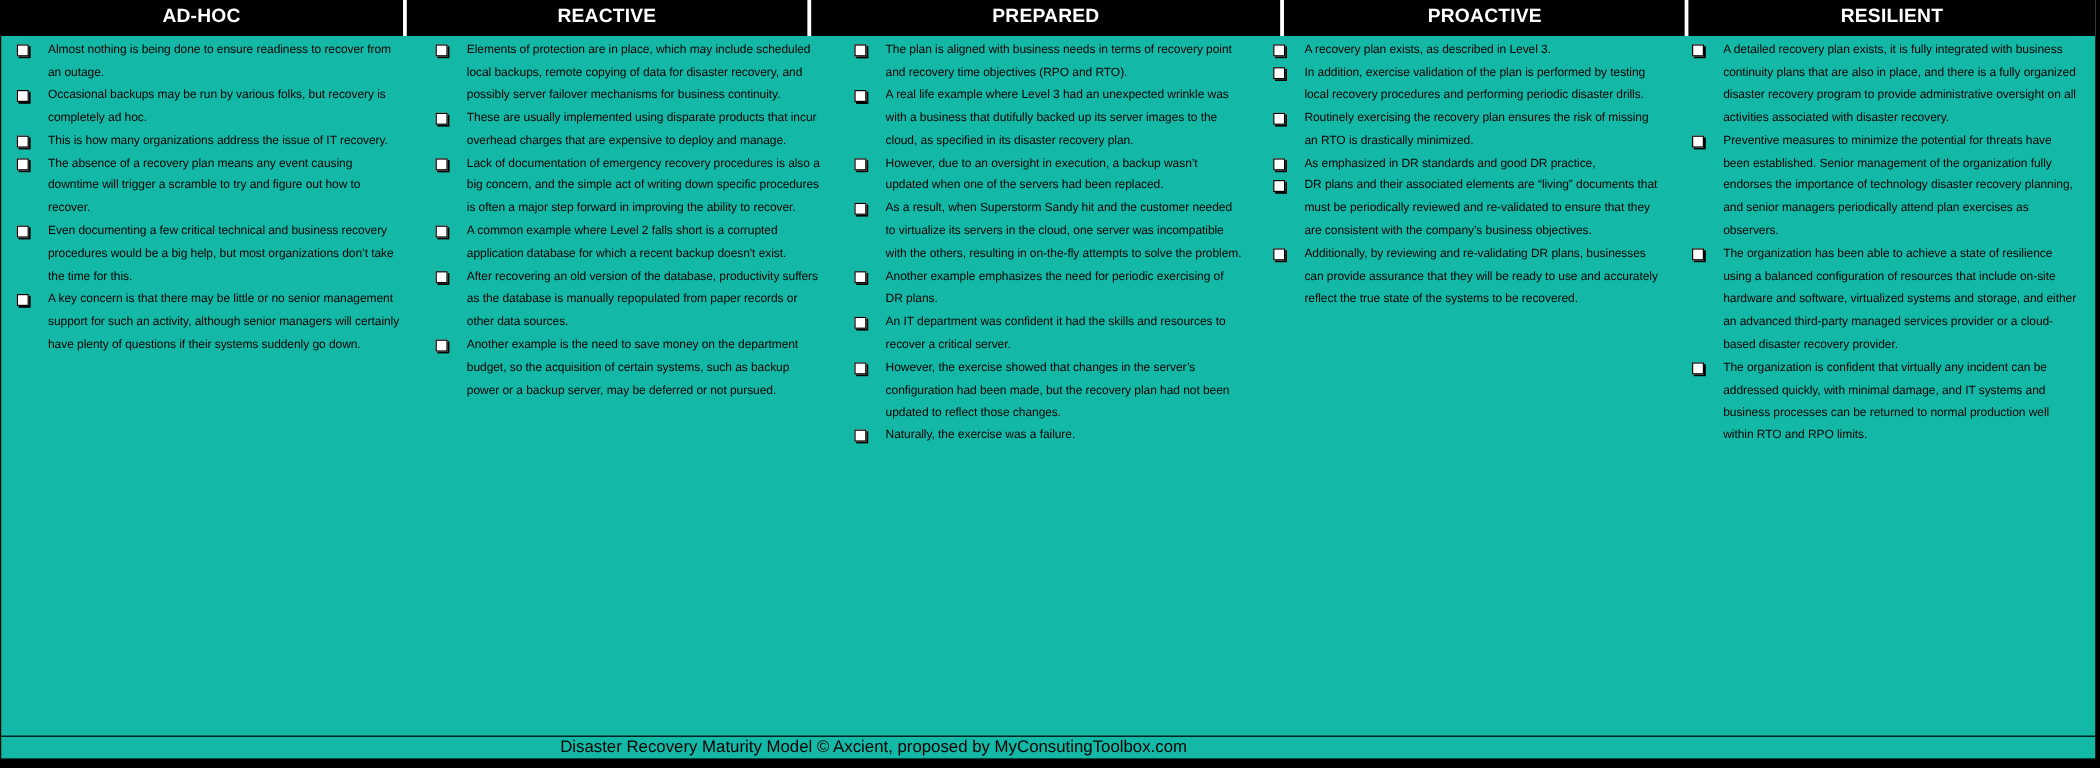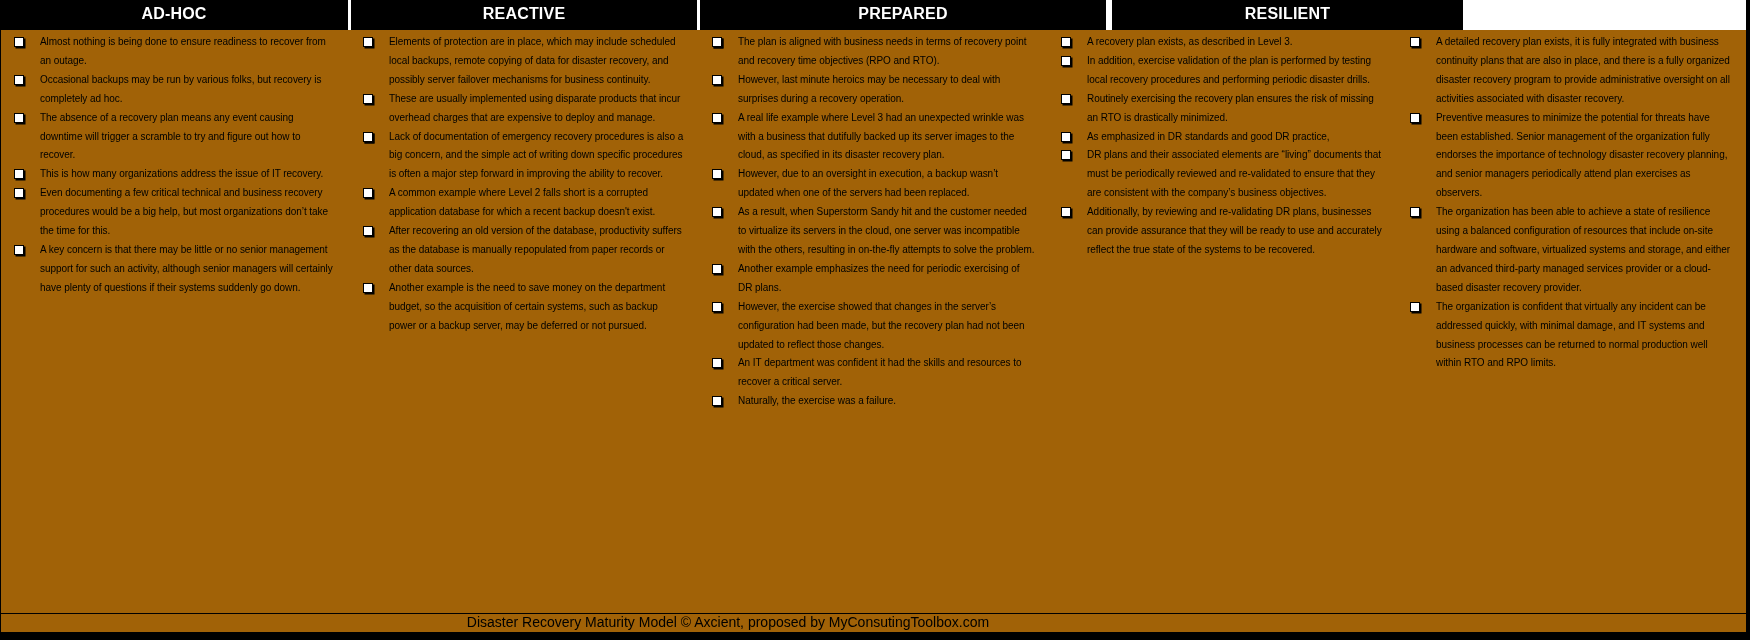--- a/index.html
+++ b/index.html
@@ -2,21 +2,21 @@
 <html><head>
   <meta charset="utf-8">
   <style>
     html, body { margin: 0; padding: 0; background: #ffffff; }
     body {
       width: 1750px; height: 640px; overflow: hidden; position: relative;
       font-family: "Liberation Sans", sans-serif; color: #000;
     }
     .frame {
       position: absolute; left: 0; top: 0; width: 1750px; height: 640px;
-      box-sizing: border-box; background: #a16207;
+      box-sizing: border-box; background: #14b8a6;
     }
     .left-edge { position: absolute; left: 0; top: 0; width: 1px; height: 632px; background: #000; }
     .right-edge { position: absolute; right: 0; top: 0; width: 4px; height: 640px; background: #000; }
     .bottom-band { position: absolute; left: 0; bottom: 0; width: 1750px; height: 8px; background: #000; }
     .header-row {
       position: absolute; left: 0; top: 0; width: 1746px; height: 30px;
       display: flex; background: #fff;
     }
     .header-cell {
       height: 30px; background: #000; color: #fff;
@@ -53,57 +53,58 @@
   <div class="left-edge"></div>
   <div class="right-edge"></div>
 
   <div class="header-row">
     <div class="header-cell" style="width:348px">AD-HOC</div>
     <div class="header-gap"></div>
     <div class="header-cell" style="width:346px">REACTIVE</div>
     <div class="header-gap"></div>
     <div class="header-cell" style="width:406px">PREPARED</div>
     <div class="header-gap"></div>
+    <div class="header-cell" style="width:346px">PROACTIVE</div>
     <div class="header-gap"></div>
     <div class="header-cell" style="width:351px">RESILIENT</div>
   </div>
 
   <div class="columns">
     <div class="col" style="width:349px">
         <ul>
           <li><span class="bullet"></span><span>Almost nothing is being done to ensure readiness to recover from an outage.</span></li>
           <li><span class="bullet"></span><span>Occasional backups may be run by various folks, but recovery is completely ad hoc.</span></li>
+          <li><span class="bullet"></span><span>This is how many organizations address the issue of IT recovery.</span></li>
           <li><span class="bullet"></span><span>The absence of a recovery plan means any event causing downtime will trigger a scramble to try and figure out how to recover.</span></li>
-          <li><span class="bullet"></span><span>This is how many organizations address the issue of IT recovery.</span></li>
           <li><span class="bullet"></span><span>Even documenting a few critical technical and business recovery procedures would be a big help, but most organizations don’t take the time for this.</span></li>
           <li><span class="bullet"></span><span>A key concern is that there may be little or no senior management support for such an activity, although senior managers will certainly have plenty of questions if their systems suddenly go down.</span></li>
         </ul>
       </div>
     <div class="col" style="width:349px">
         <ul>
           <li><span class="bullet"></span><span>Elements of protection are in place, which may include scheduled local backups, remote copying of data for disaster recovery, and possibly server failover mechanisms for business continuity.</span></li>
           <li><span class="bullet"></span><span>These are usually implemented using disparate products that incur overhead charges that are expensive to deploy and manage.</span></li>
           <li><span class="bullet"></span></li>
           <li><span class="bullet"></span><span>Lack of documentation of emergency recovery procedures is also a big concern, and the simple act of writing down specific procedures is often a major step forward in improving the ability to recover.</span></li>
           <li><span class="bullet"></span><span>A common example where Level 2 falls short is a corrupted application database for which a recent backup doesn't exist.</span></li>
           <li><span class="bullet"></span><span>After recovering an old version of the database, productivity suffers as the database is manually repopulated from paper records or other data sources.</span></li>
           <li><span class="bullet"></span><span>Another example is the need to save money on the department budget, so the acquisition of certain systems, such as backup power or a backup server, may be deferred or not pursued.</span></li>
         </ul>
       </div>
     <div class="col" style="width:349px">
         <ul>
           <li><span class="bullet"></span></li>
           <li><span class="bullet"></span><span>The plan is aligned with business needs in terms of recovery point and recovery time objectives (RPO and RTO).</span></li>
-          <li><span class="bullet"></span><span>However, last minute heroics may be necessary to deal with surprises during a recovery operation.</span></li>
+          <li><span class="bullet"></span></li>
           <li><span class="bullet"></span><span>A real life example where Level 3 had an unexpected wrinkle was with a business that dutifully backed up its server images to the cloud, as specified in its disaster recovery plan.</span></li>
           <li><span class="bullet"></span><span>However, due to an oversight in execution, a backup wasn’t updated when one of the servers had been replaced.</span></li>
           <li><span class="bullet"></span><span>As a result, when Superstorm Sandy hit and the customer needed to virtualize its servers in the cloud, one server was incompatible with the others, resulting in on-the-fly attempts to solve the problem.</span></li>
           <li><span class="bullet"></span><span>Another example emphasizes the need for periodic exercising of DR plans.</span></li>
+          <li><span class="bullet"></span><span>An IT department was confident it had the skills and resources to recover a critical server.</span></li>
           <li><span class="bullet"></span><span>However, the exercise showed that changes in the server’s configuration had been made, but the recovery plan had not been updated to reflect those changes.</span></li>
-          <li><span class="bullet"></span><span>An IT department was confident it had the skills and resources to recover a critical server.</span></li>
           <li><span class="bullet"></span><span>Naturally, the exercise was a failure.</span></li>
         </ul>
       </div>
     <div class="col" style="width:349px">
         <ul>
           <li><span class="bullet"></span><span>A recovery plan exists, as described in Level 3.</span></li>
           <li><span class="bullet"></span><span>In addition, exercise validation of the plan is performed by testing local recovery procedures and performing periodic disaster drills.</span></li>
           <li><span class="bullet"></span><span>Routinely exercising the recovery plan ensures the risk of missing an RTO is drastically minimized.</span></li>
           <li><span class="bullet"></span><span>As emphasized in DR standards and good DR practice,</span></li>
           <li><span class="bullet"></span><span>DR plans and their associated elements are “living” documents that must be periodically reviewed and re-validated to ensure that they are consistent with the company’s business objectives.</span></li>

